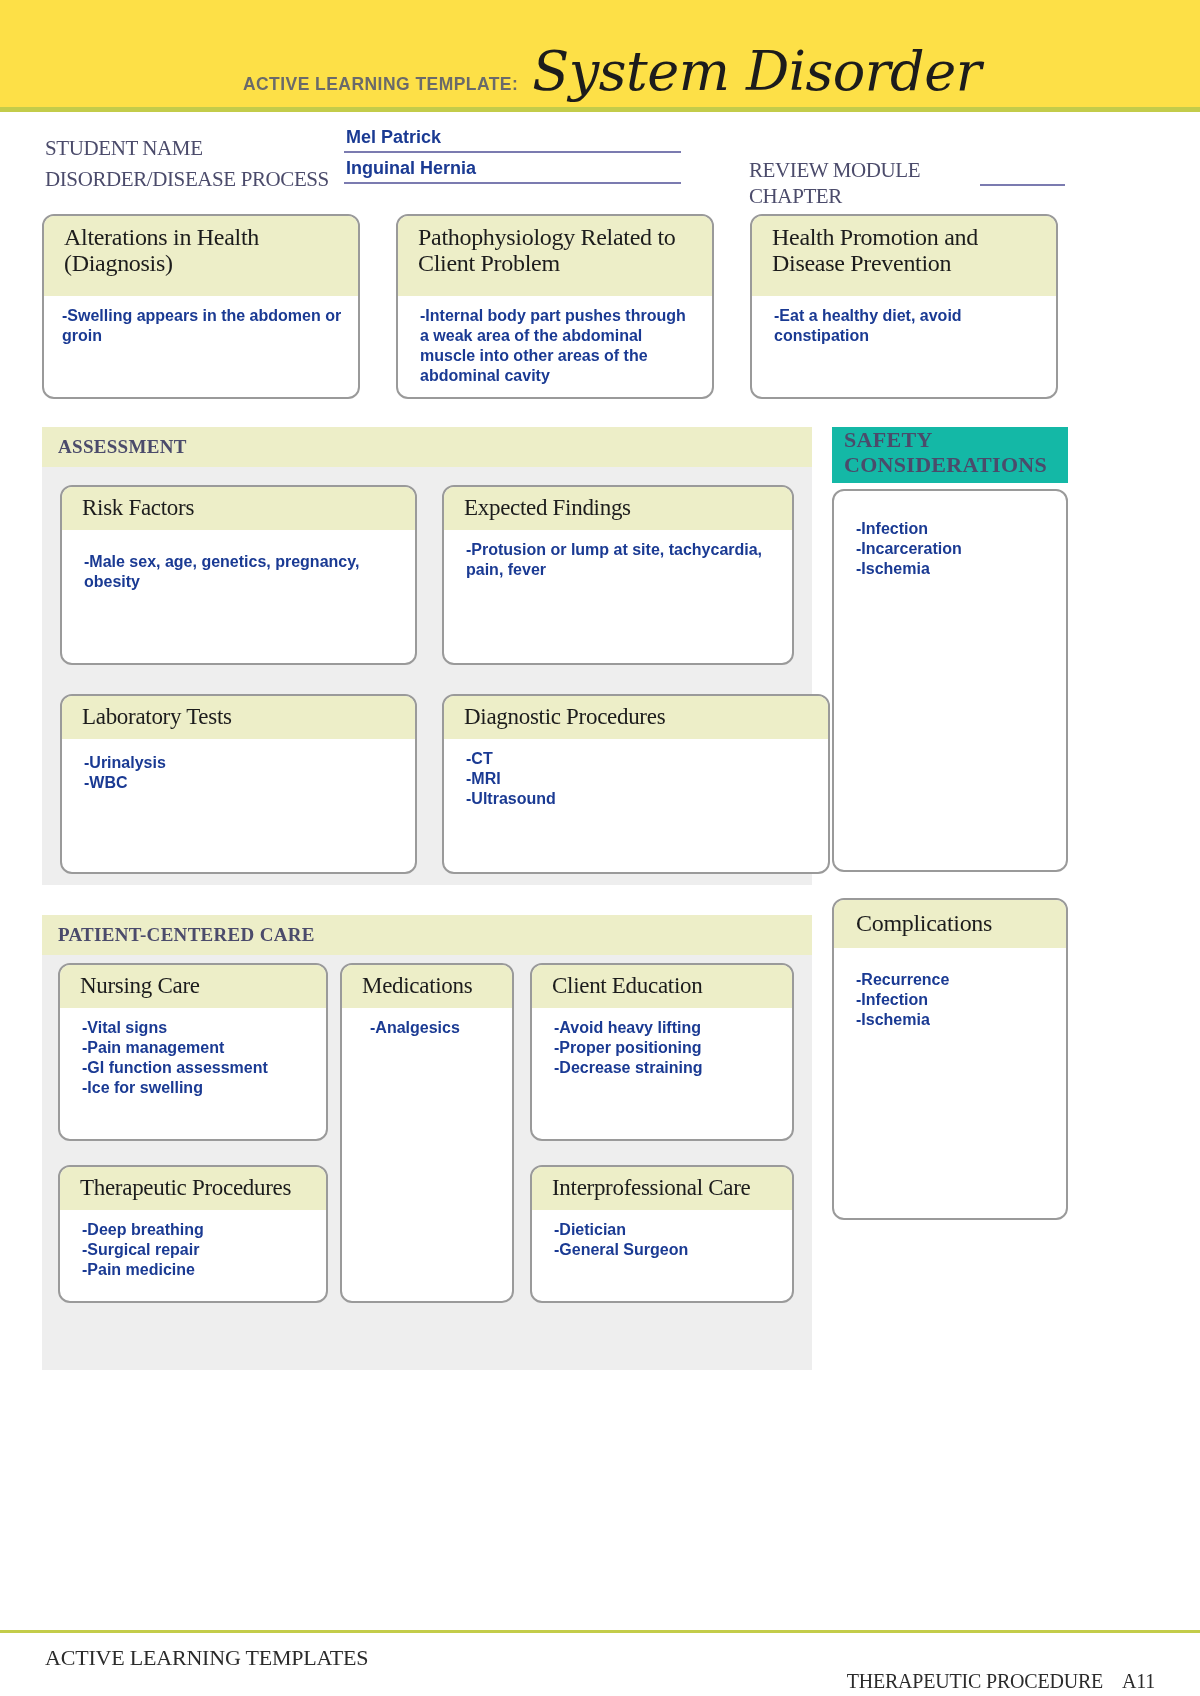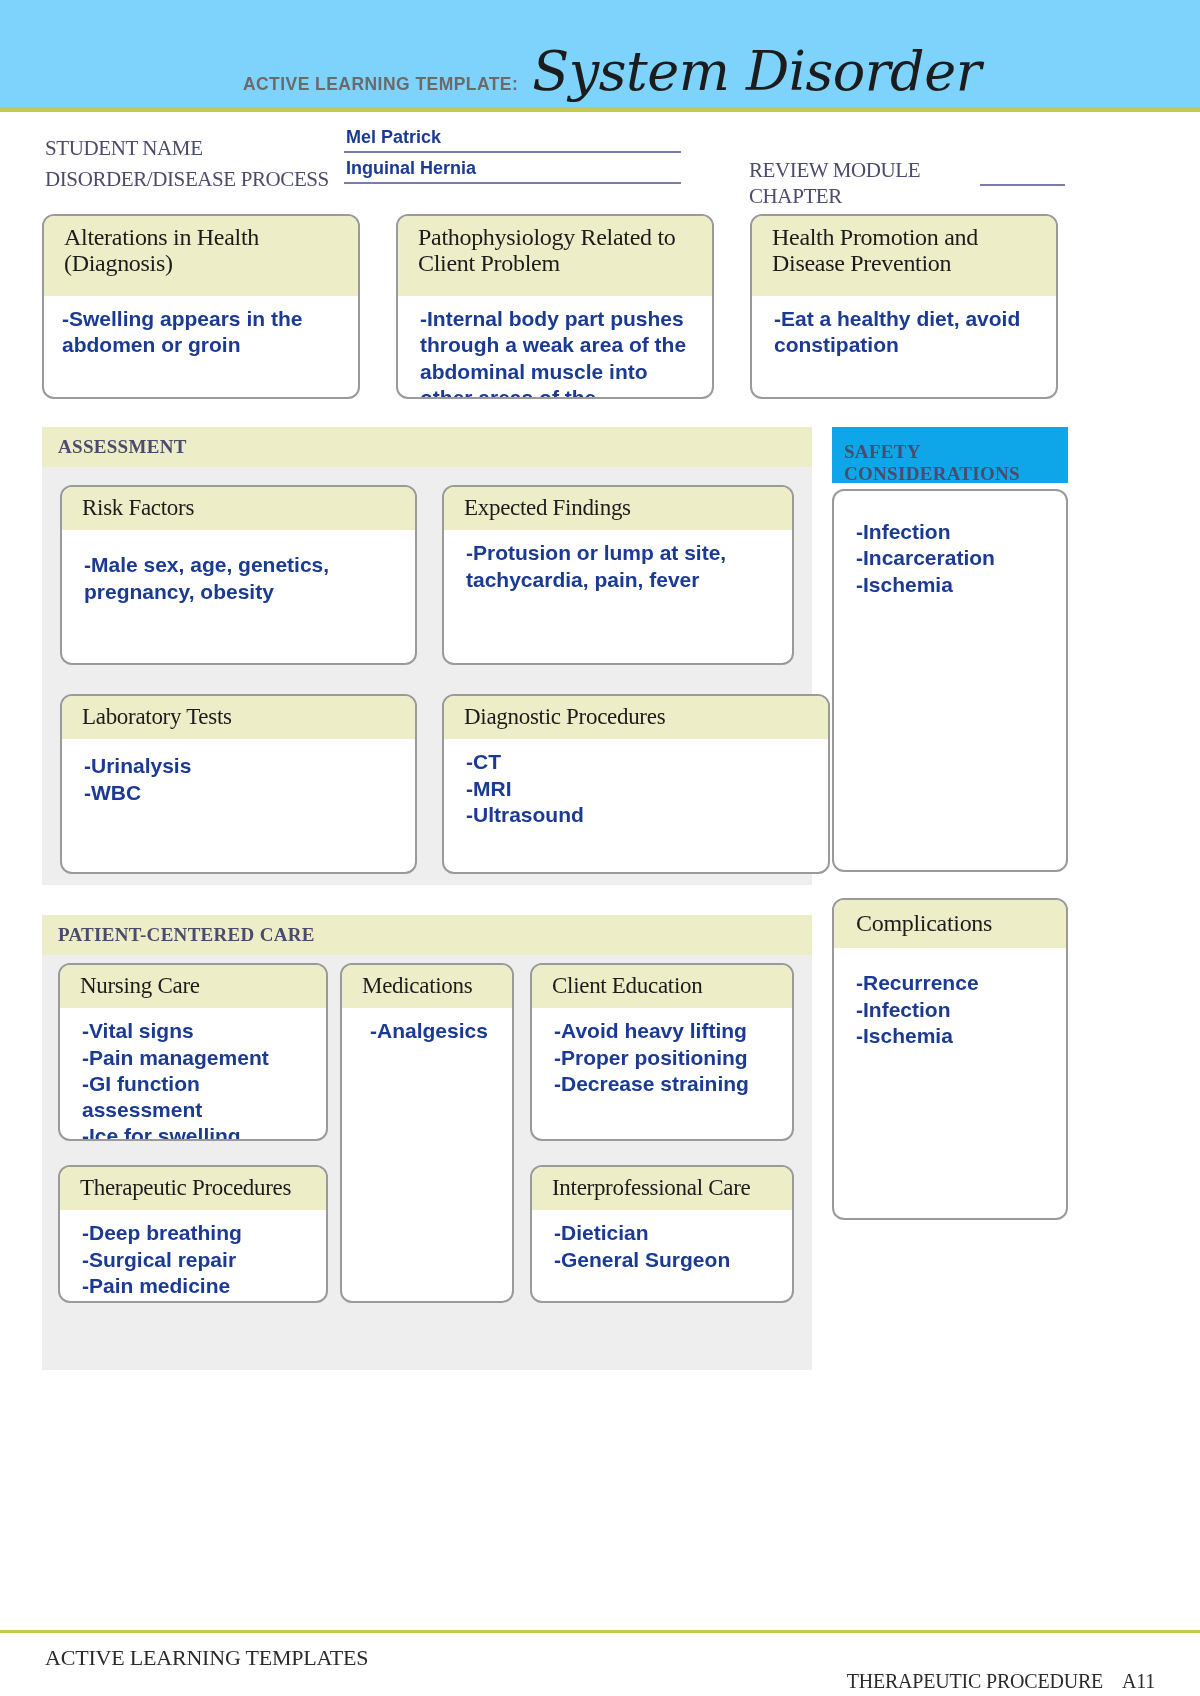--- a/index.html
+++ b/index.html
@@ -14,21 +14,21 @@
     font-family: "Liberation Serif", serif;
     overflow: hidden;
   }
 
   
   .banner {
     position: absolute;
     left: 0; top: 0;
     width: 1200px;
     height: 112px;
-    background: #7dd3fc;
+    background: #fde047;
     border-bottom: 5px solid #c3cc4a;
     box-sizing: border-box;
   }
   .banner-inner {
     position: absolute;
     left: 0; right: 0; bottom: 8px;
     display: flex;
     align-items: baseline;
     justify-content: center;
   }
@@ -107,21 +107,21 @@
     font-size: 24px;
     color: #1c1c1c;
     line-height: 1.1;
     letter-spacing: -0.3px;
   }
   .card-head.small { font-size: 23px; }
   .card-body {
     padding: 10px 14px 0 14px;
     font-family: "Liberation Sans", sans-serif;
     font-weight: bold;
-    font-size: 21px;
+    font-size: 16px;
     color: #1a3a93;
     line-height: 1.25;
   }
   .card-body .line { white-space: pre-wrap; }
 
   
   .top-a { left: 42px;  top: 214px; width: 318px; height: 185px; }
   .top-b { left: 396px; top: 214px; width: 318px; height: 185px; }
   .top-c { left: 750px; top: 214px; width: 308px; height: 185px; }
   .top-a .card-head, .top-b .card-head, .top-c .card-head { min-height: 62px; }
@@ -168,26 +168,26 @@
   .interpro  { left: 488px; top: 250px; width: 264px; height: 138px; }
   .nursing .card-body, .therproc .card-body { padding-left: 22px; }
   .clientedu .card-body, .interpro .card-body { padding-left: 22px; }
   .meds .card-body { padding-left: 28px; }
 
   
   .safety-head {
     position: absolute;
     left: 832px; top: 427px;
     width: 236px; height: 56px;
-    background: #0ea5e9;
-    box-sizing: border-box;
-    padding: 14px 0 0 12px;
-    font-family: "Liberation Serif", serif;
-    font-weight: bold;
-    font-size: 19px;
+    background: #14b8a6;
+    box-sizing: border-box;
+    padding: 0 0 0 12px;
+    font-family: "Liberation Serif", serif;
+    font-weight: bold;
+    font-size: 22px;
     color: #4b4b6b;
     line-height: 1.15;
     letter-spacing: 0.3px;
   }
   .safety-card { left: 832px; top: 489px; width: 236px; height: 383px; }
   .safety-card .card-body { padding-top: 28px; padding-left: 22px; }
 
   .complications { left: 832px; top: 898px; width: 236px; height: 322px; }
   .complications .card-head { padding-left: 22px; padding-top: 10px; padding-bottom: 12px; }
   .complications .card-body { padding-top: 22px; padding-left: 22px; }

